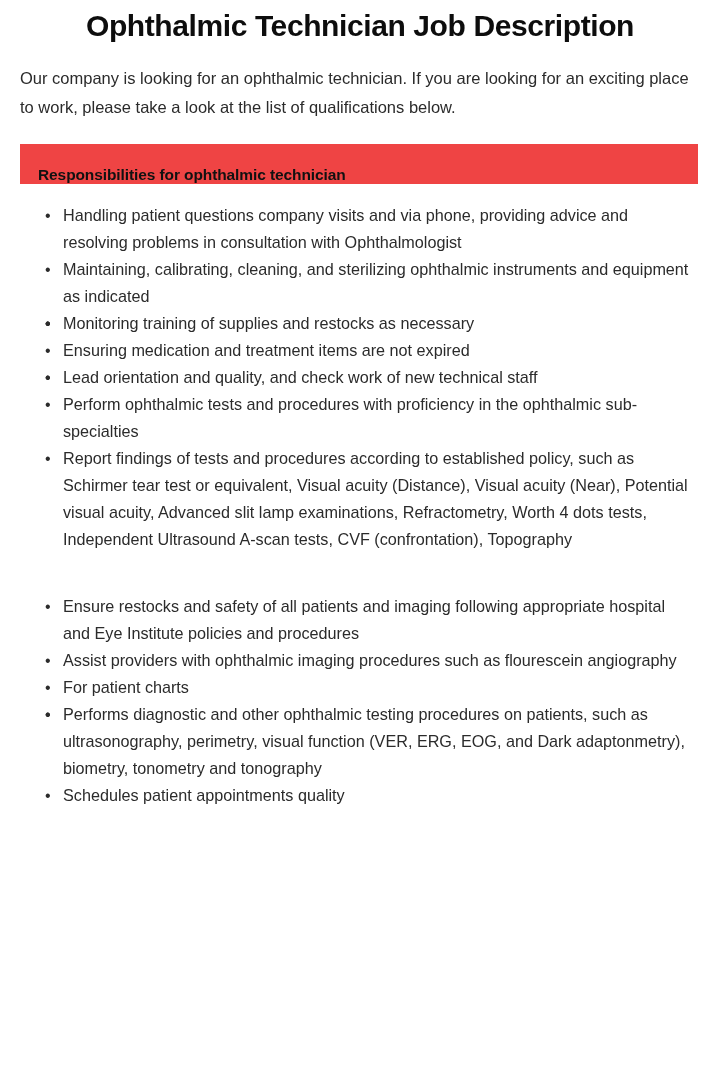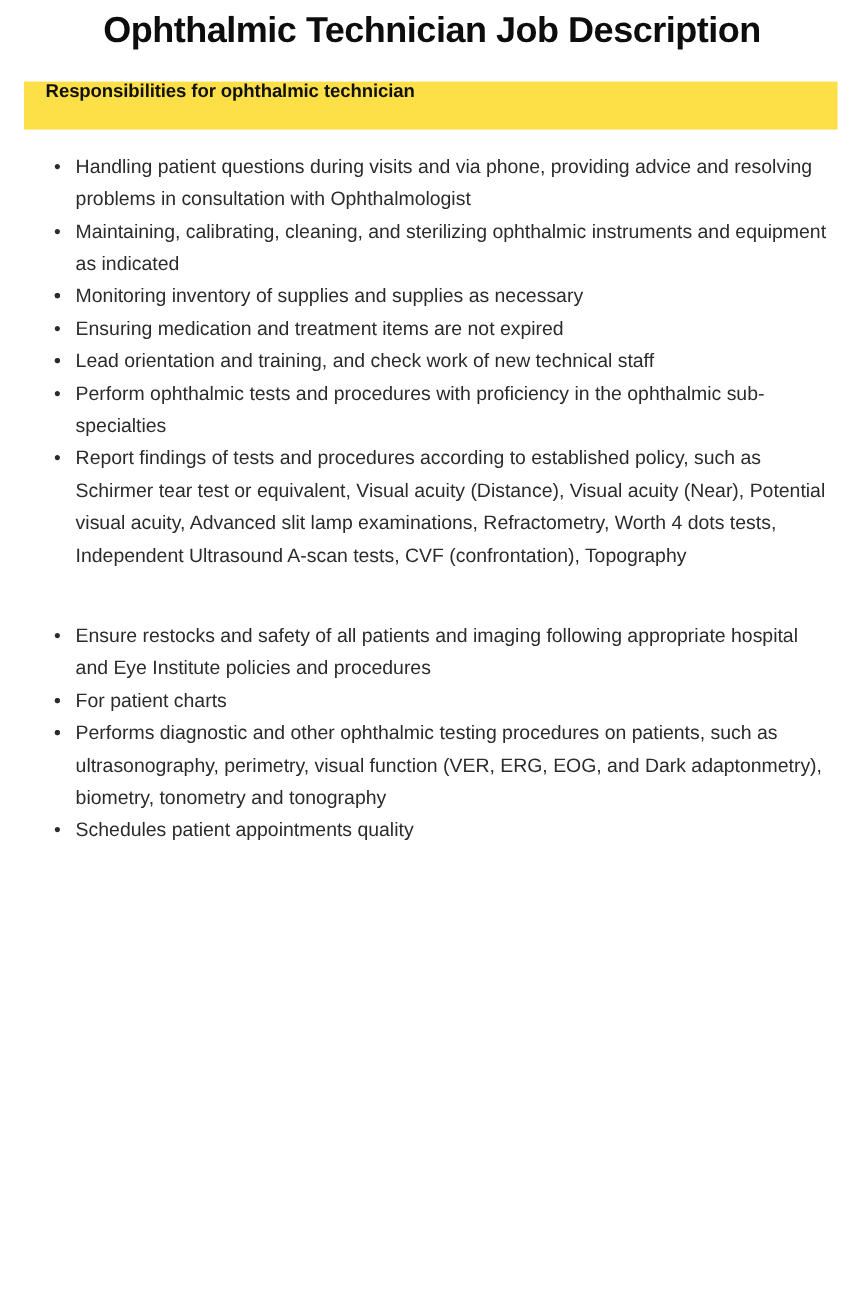--- a/index.html
+++ b/index.html
@@ -41,24 +41,24 @@
     color: #2b2b2b;
     max-width: 676px;
   }
 
   .section {
     margin-top: 22px;
   }
 
   .section-header {
     margin: 0 22px 0 20px;
-    background: #fde047;
+    background: #ef4444;
     height: 40px;
     display: flex;
-    align-items: flex-start;
+    align-items: flex-end;
     padding: 0 0 0 18px;
     box-sizing: border-box;
   }
 
   .section-header-text {
     font-size: 15.5px;
     font-weight: bold;
     color: #111111;
     letter-spacing: -0.1px;
   }
@@ -104,74 +104,76 @@
     height: 16px;
   }
 </style>
 </head>
 <body>
 
 <div class="page">
 
   <h1 class="doc-title">Ophthalmic Technician Job Description</h1>
 
+  <p class="intro">Our company is looking for an ophthalmic technician. If you are looking for an exciting place to work, please take a look at the list of qualifications below.</p>
 
   <div class="section section-responsibilities">
     <div class="section-header">
       <span class="section-header-text">Responsibilities for ophthalmic technician</span>
     </div>
     <ul class="bullets">
       <li>
         <span class="dot">•</span>
-        <span>Handling patient questions during visits and via phone, providing advice and resolving problems in consultation with Ophthalmologist</span>
+        <span>Handling patient questions company visits and via phone, providing advice and resolving problems in consultation with Ophthalmologist</span>
       </li>
       <li>
         <span class="dot">•</span>
         <span>Maintaining, calibrating, cleaning, and sterilizing ophthalmic instruments and equipment as indicated</span>
       </li>
       <li>
         <span class="dot">•</span>
       </li>
       <li>
         <span class="dot">•</span>
       </li>
       <li>
         <span class="dot">•</span>
-        <span>Monitoring inventory of supplies and supplies as necessary</span>
+        <span>Monitoring training of supplies and restocks as necessary</span>
       </li>
       <li>
         <span class="dot">•</span>
         <span>Ensuring medication and treatment items are not expired</span>
       </li>
       <li>
         <span class="dot">•</span>
       </li>
       <li>
         <span class="dot">•</span>
-        <span>Lead orientation and training, and check work of new technical staff</span>
+        <span>Lead orientation and quality, and check work of new technical staff</span>
       </li>
       <li>
         <span class="dot">•</span>
         <span>Perform ophthalmic tests and procedures with proficiency in the ophthalmic sub-specialties</span>
       </li>
       <li>
         <span class="dot">•</span>
         <span>Report findings of tests and procedures according to established policy, such as Schirmer tear test or equivalent, Visual acuity (Distance), Visual acuity (Near), Potential visual acuity, Advanced slit lamp examinations, Refractometry, Worth 4 dots tests, Independent Ultrasound A-scan tests, CVF (confrontation), Topography</span>
       </li>
     </ul>
   </div>
 
   <div class="section section-qualifications">
     <ul class="bullets">
       <li>
         <span class="dot">•</span>
         <span>Ensure restocks and safety of all patients and imaging following appropriate hospital and Eye Institute policies and procedures</span>
       </li>
       <li>
         <span class="dot">•</span>
+        <span>Assist providers with ophthalmic imaging procedures such as flourescein angiography</span>
       </li>
       <li>
         <span class="dot">•</span>
         <span>For patient charts</span>
       </li>
       <li>
         <span class="dot">•</span>
       </li>
       <li>
         <span class="dot">•</span>

